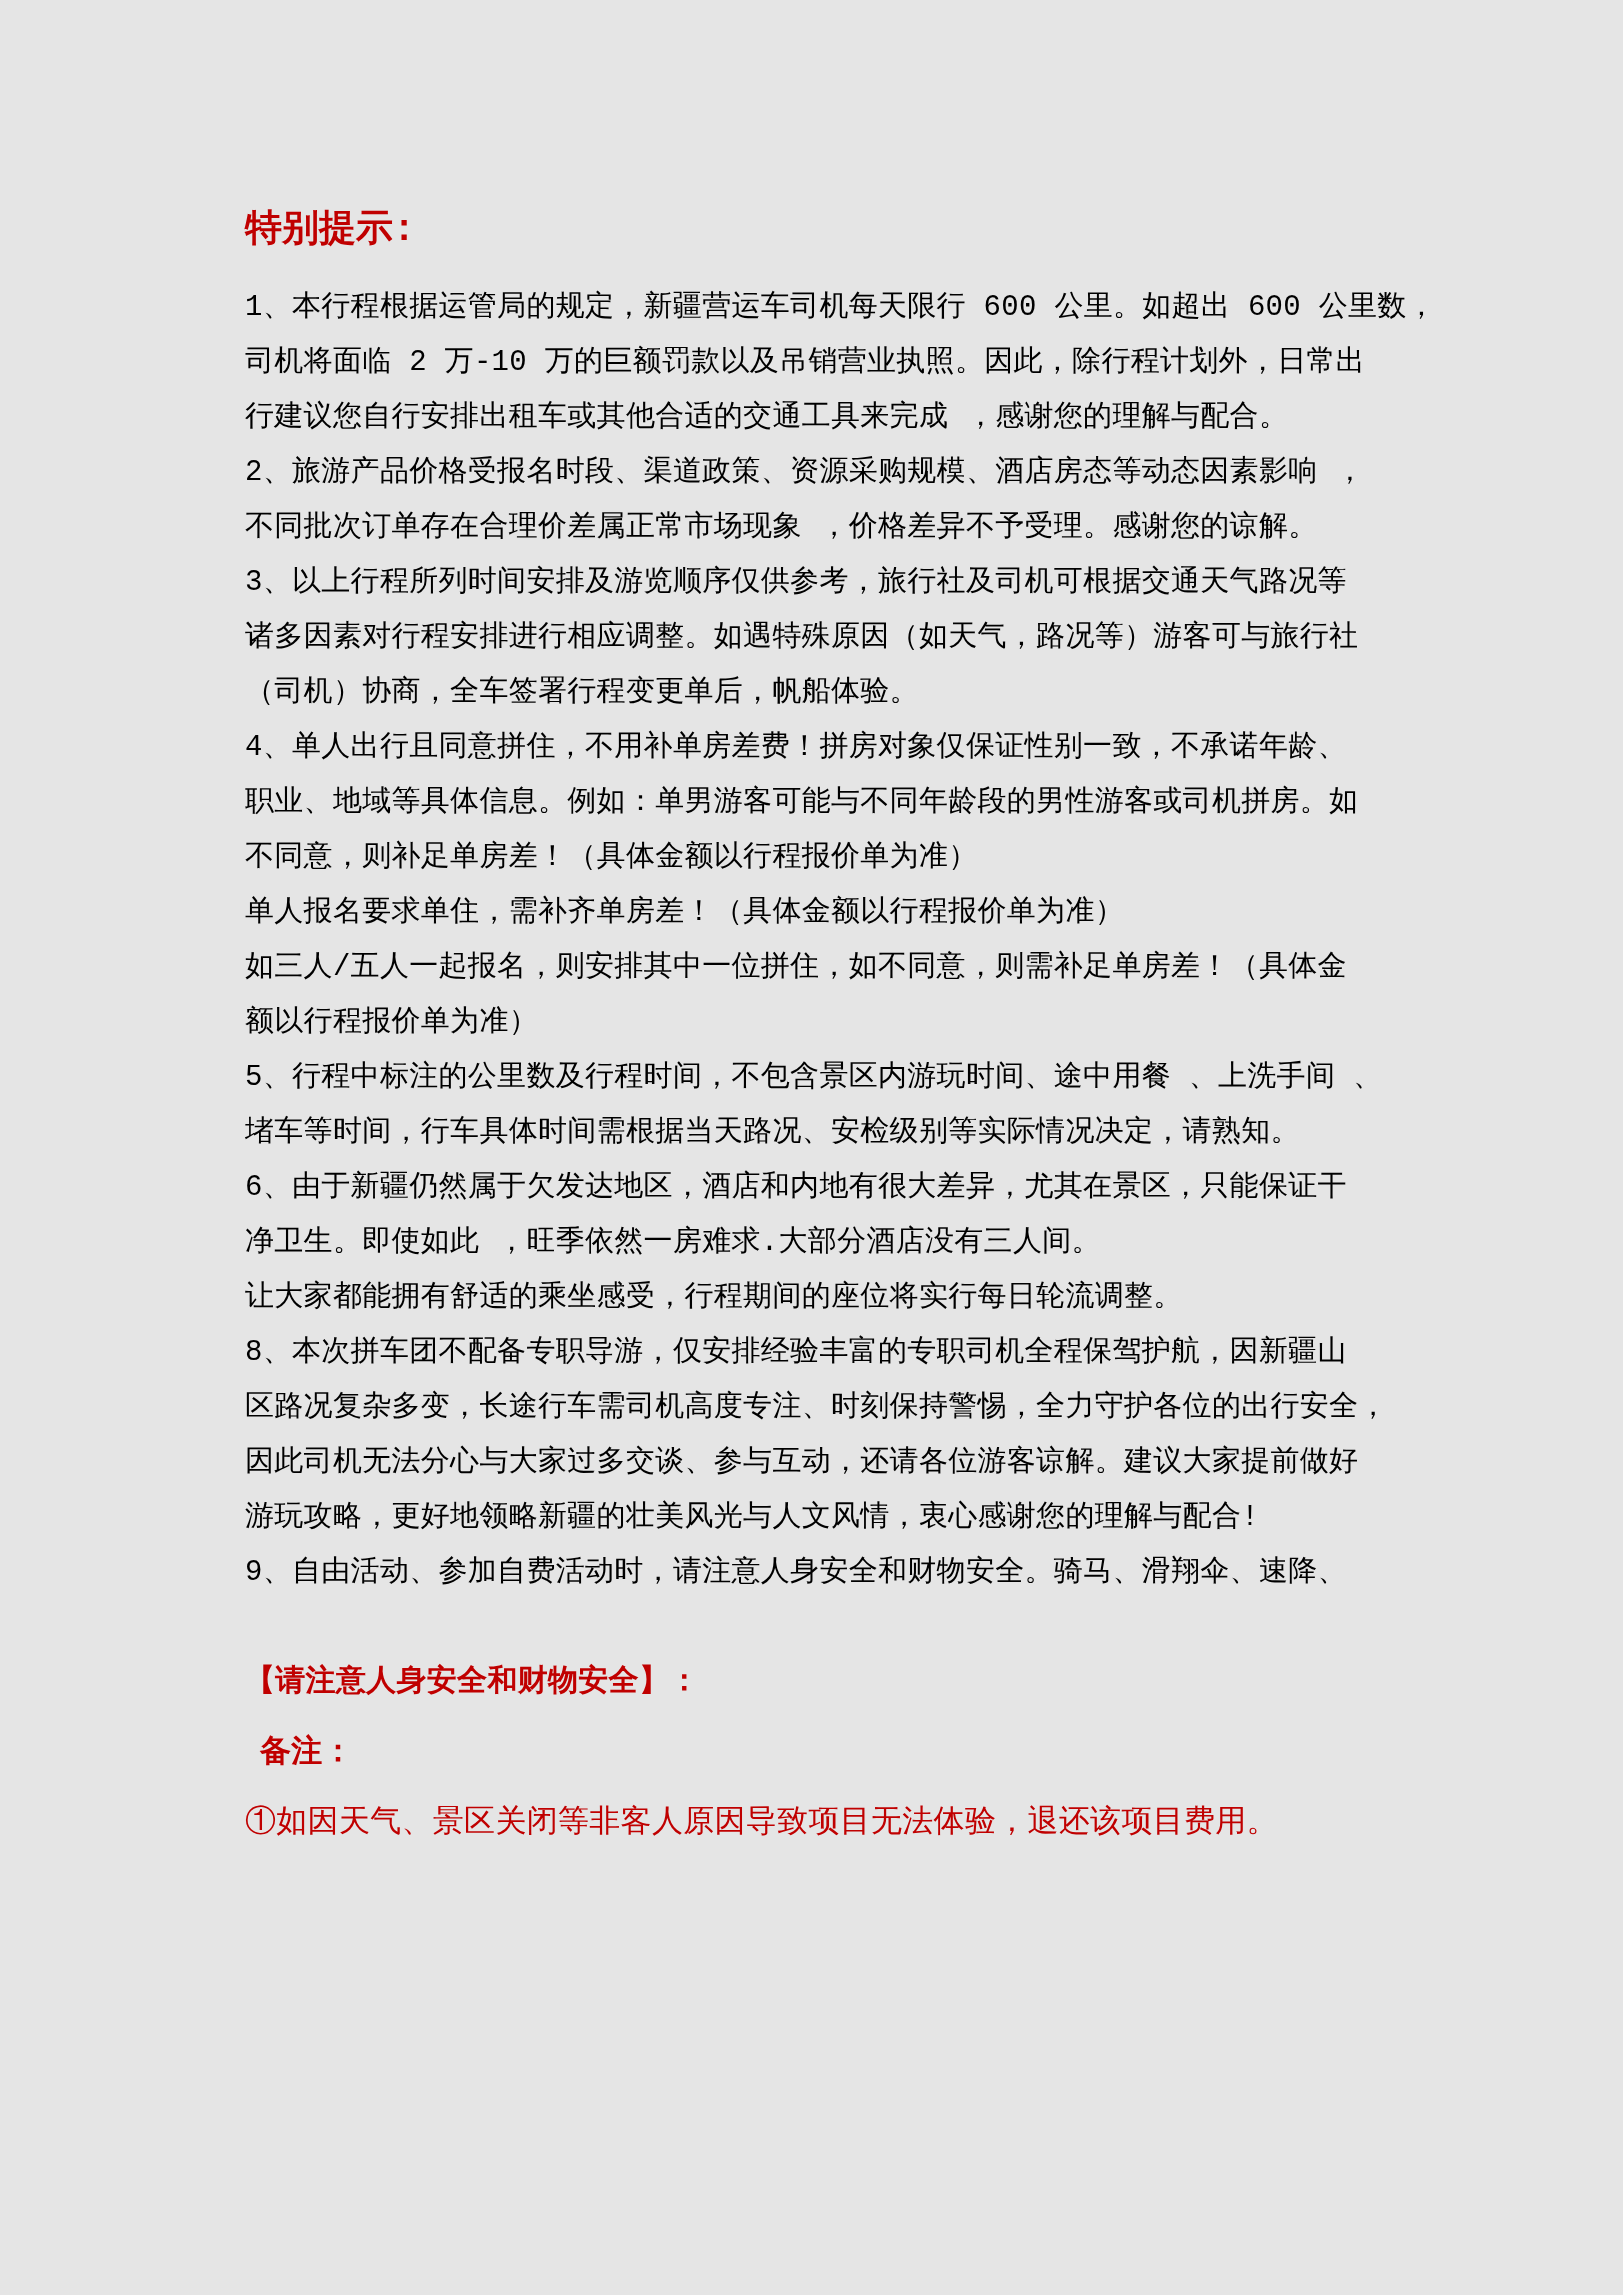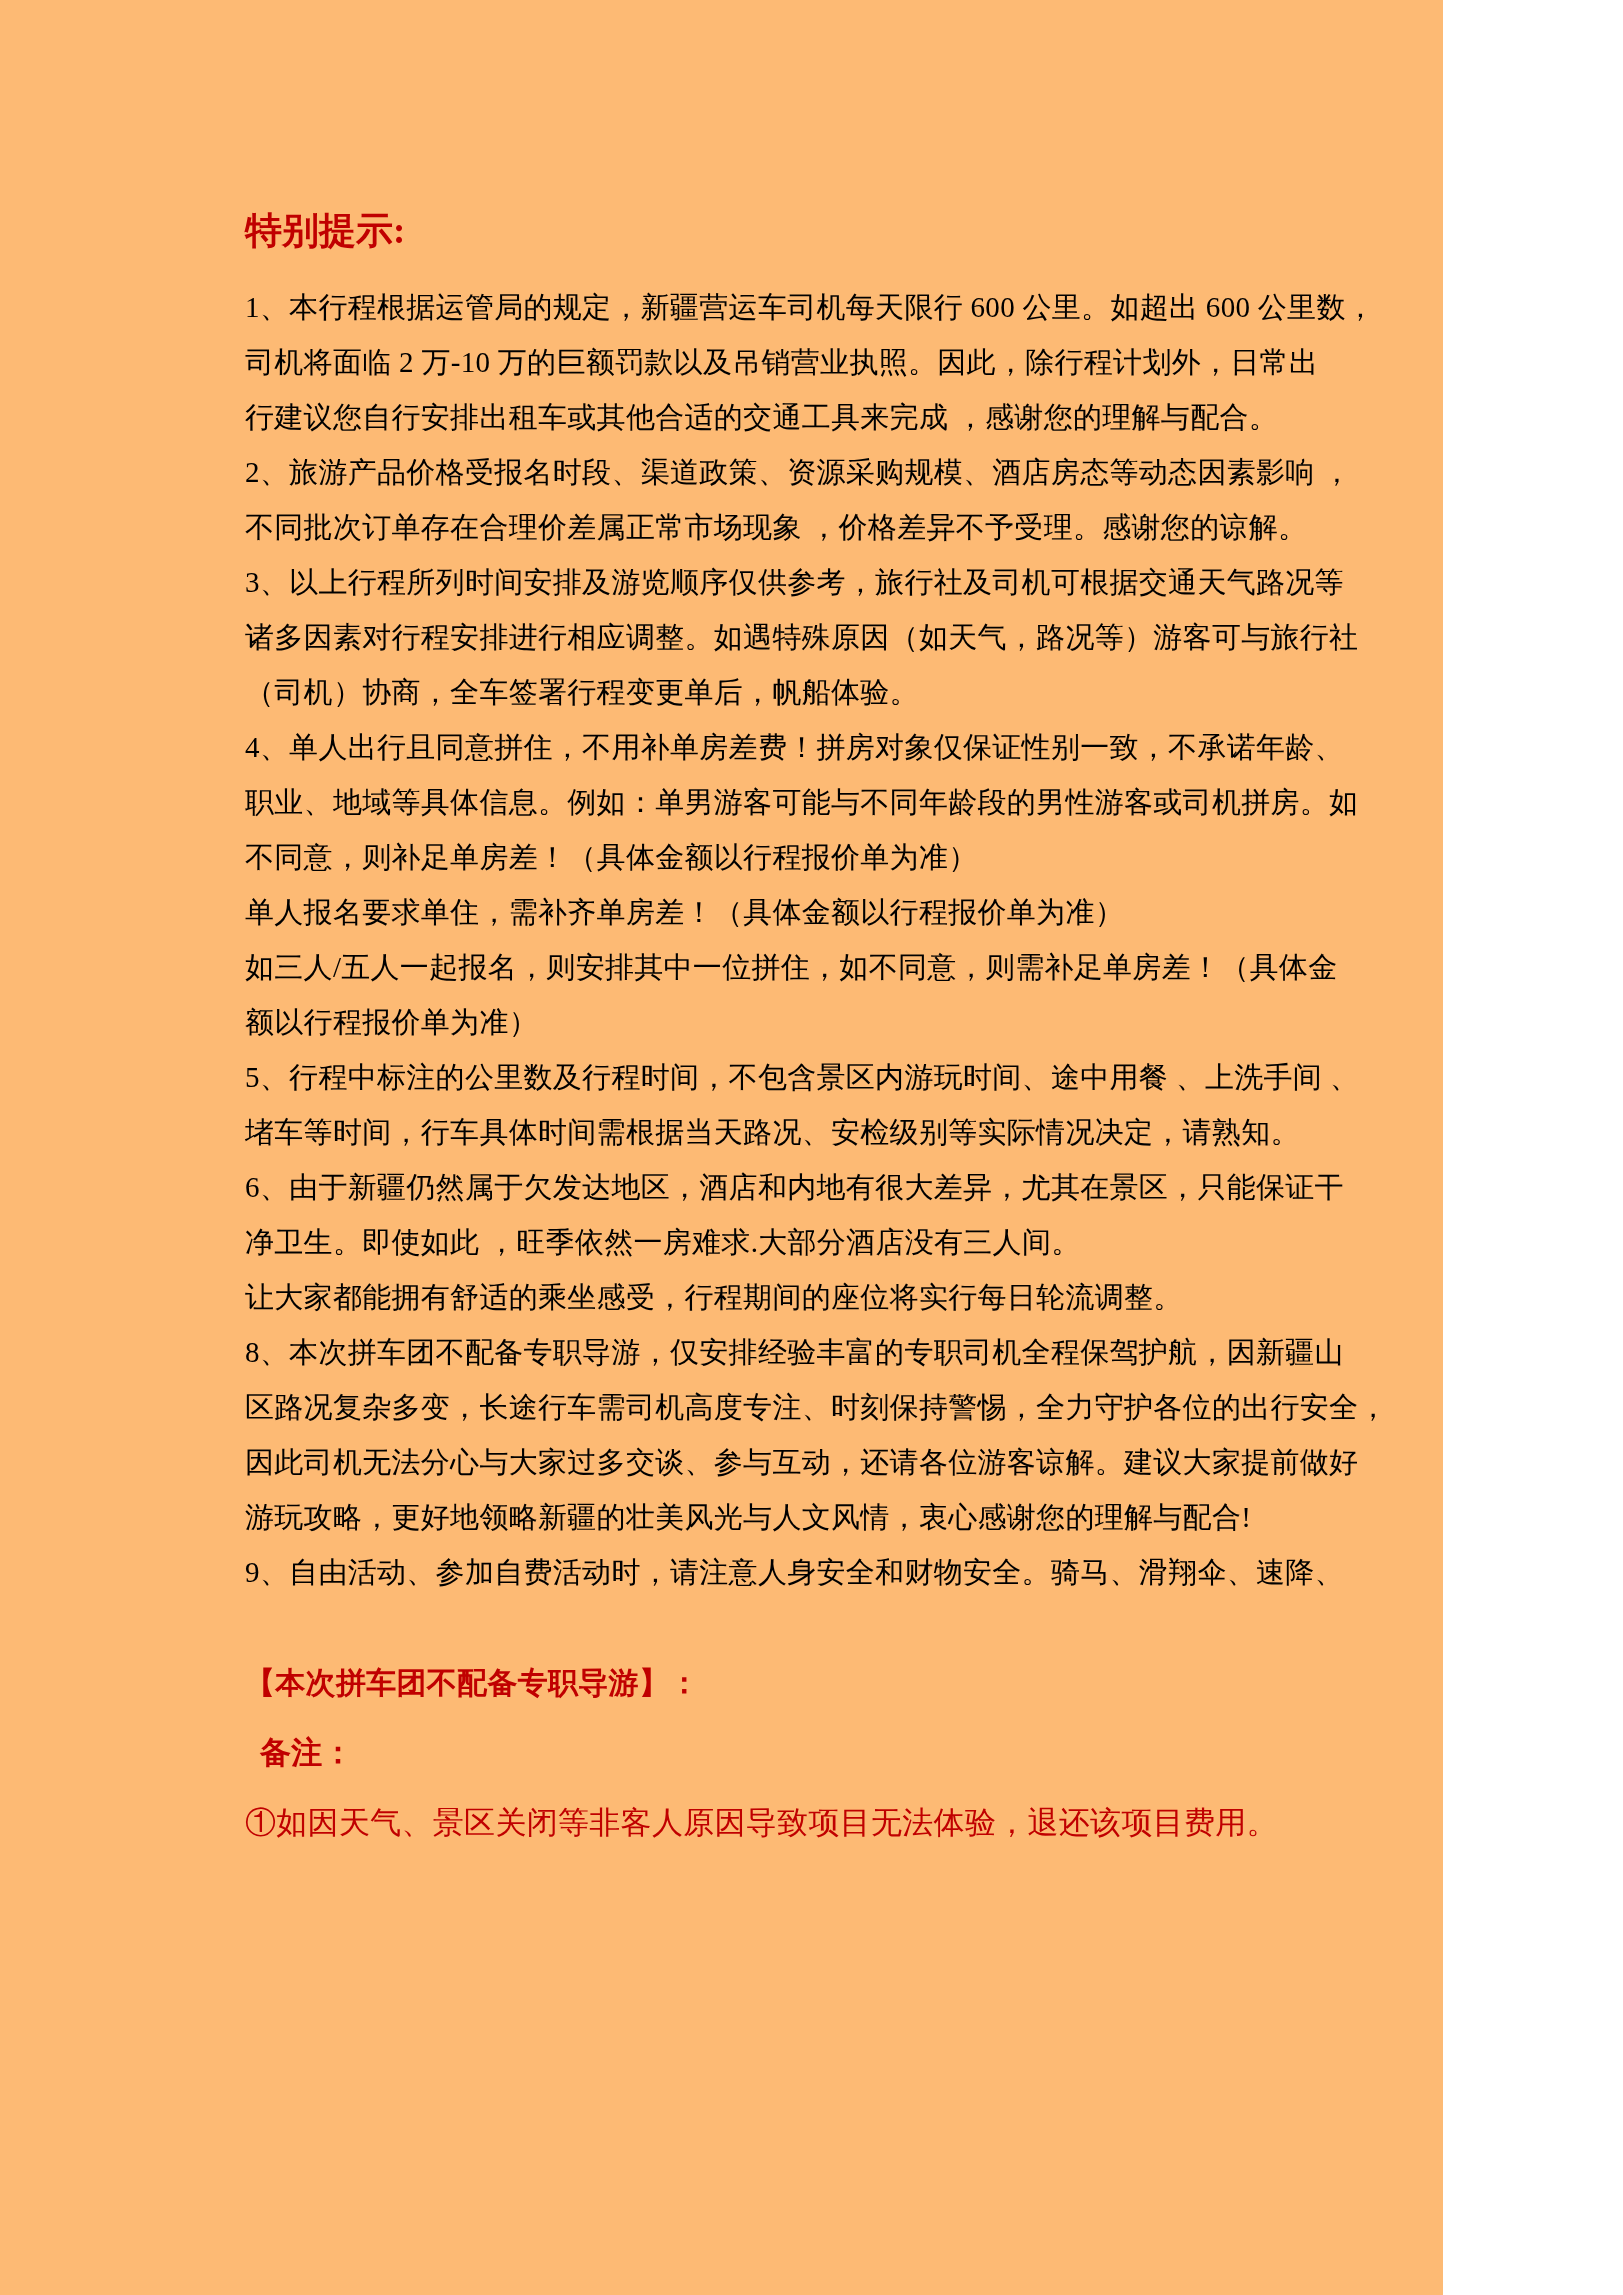--- a/index.html
+++ b/index.html
@@ -2,25 +2,25 @@
 <html style="font-size:11px"><head>
 <meta charset="utf-8">
 <style>
   html, body {
     margin: 0;
     padding: 0;
     background: #ffffff;
   }
   .page {
     position: relative;
-    width: 1443px;
+    width: 1623px;
     height: 2295px;
-    background: #fdba74;
+    background: #e5e5e5;
     overflow: hidden;
-    font-family: Liberation Serif, serif;
+    font-family: Liberation Mono, monospace;
     color: #000000;
   }
   .doc {
     position: absolute;
     left: 245px;
     top: 203px;
     width: 1143px;
   }
   .title {
     margin: 0 0 22px 0;
@@ -87,21 +87,21 @@
         <div class="line">让大家都能拥有舒适的乘坐感受，行程期间的座位将实行每日轮流调整。</div>
         <div class="line">8、本次拼车团不配备专职导游，仅安排经验丰富的专职司机全程保驾护航，因新疆山</div>
         <div class="line">区路况复杂多变，长途行车需司机高度专注、时刻保持警惕，全力守护各位的出行安全，</div>
         <div class="line">因此司机无法分心与大家过多交谈、参与互动，还请各位游客谅解。建议大家提前做好</div>
         <div class="line">游玩攻略，更好地领略新疆的壮美风光与人文风情，衷心感谢您的理解与配合!</div>
         <div class="line">9、自由活动、参加自费活动时，请注意人身安全和财物安全。骑马、滑翔伞、速降、</div>
       </div>
 
     <div class="line blank"></div>
 
-    <h2 class="line heading">【本次拼车团不配备专职导游】：</h2>
+    <h2 class="line heading">【请注意人身安全和财物安全】：</h2>
 
 
     <h3 class="line remark-heading">备注：</h3>
 
     <div id="remark-lines">
         <div class="line remark-line">①如因天气、景区关闭等非客人原因导致项目无法体验，退还该项目费用。</div>
       </div>
   </div>
 </div>
 

